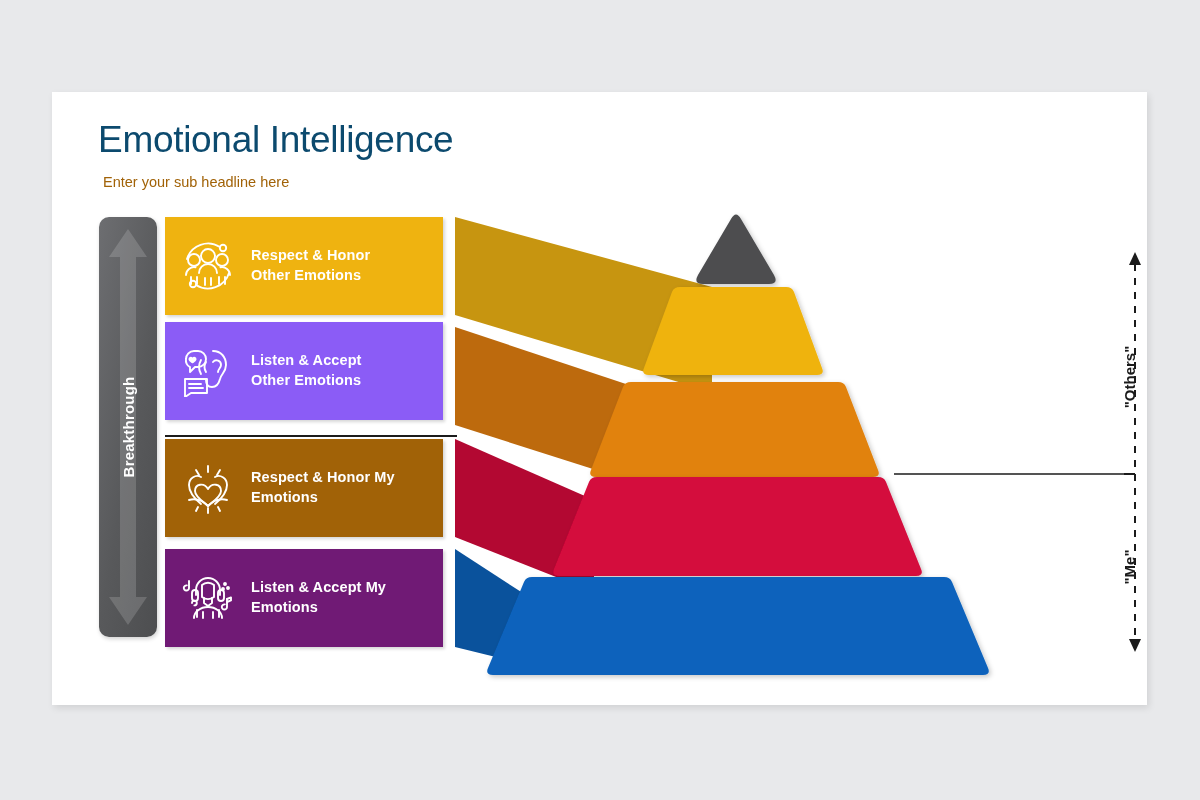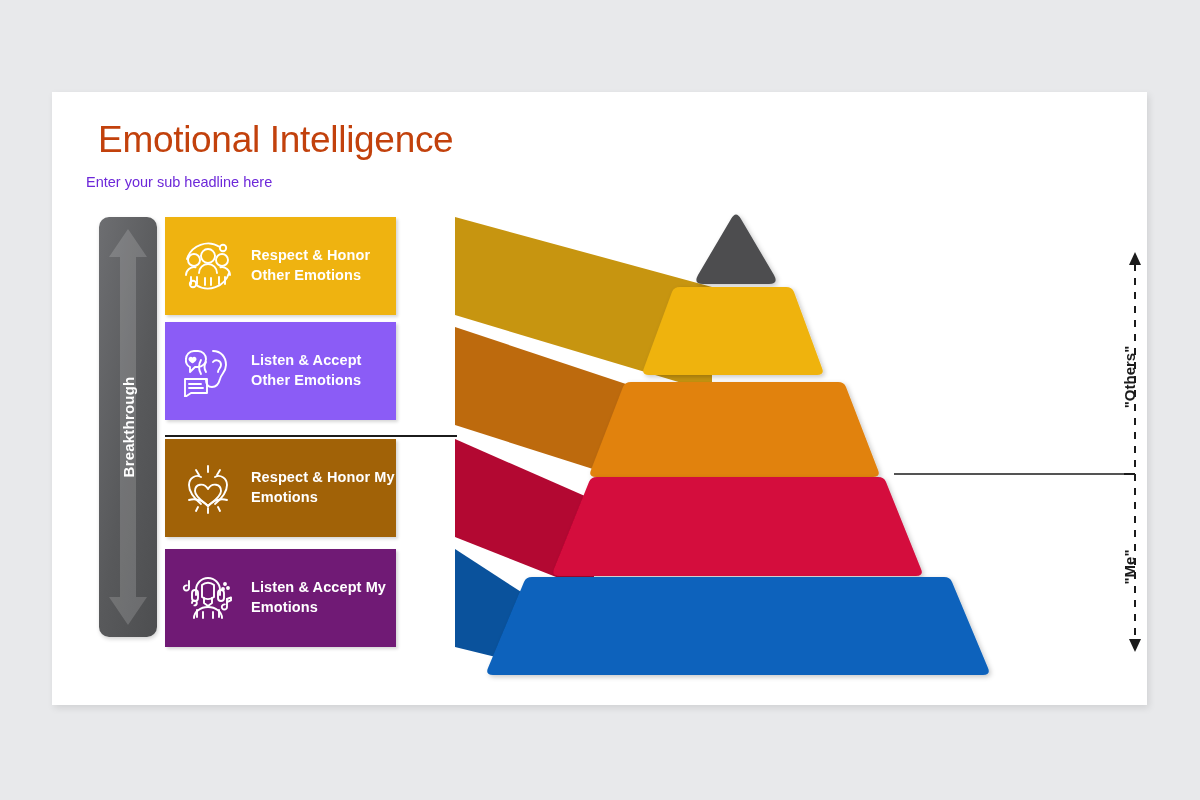--- a/index.html
+++ b/index.html
@@ -12,46 +12,46 @@
   #slide {
     position: absolute;
     left: 52px; top: 92px;
     width: 1095px; height: 613px;
     background: #ffffff;
     box-shadow: 2px 3px 7px rgba(0,0,0,0.10);
   }
   
   #page-title {
     position: absolute; left: 46px; top: 27px;
-    font-size: 37px; font-weight: 400; color: #c2410c;
+    font-size: 37px; font-weight: 400; color: #0c4a6e;
     letter-spacing: -0.3px; white-space: nowrap;
   }
   #page-subtitle {
-    position: absolute; left: 34px; top: 82px;
-    font-size: 14.5px; font-weight: 400; color: #6d28d9;
+    position: absolute; left: 51px; top: 82px;
+    font-size: 14.5px; font-weight: 400; color: #a16207;
     white-space: nowrap;
   }
   
   #breakthrough {
     position: absolute; left: 47px; top: 125px;
     width: 58px; height: 420px;
     background: linear-gradient(100deg,#6d6e71 0%,#58595b 55%,#4d4e50 100%);
     border-radius: 10px;
     box-shadow: 1px 2px 4px rgba(0,0,0,0.18);
   }
   #breakthrough .bt-arrow { position: absolute; left: 0; width: 58px; }
   #breakthrough .bt-label {
     position: absolute; left: 50%; top: 50%;
     transform: translate(-50%,-50%) rotate(-90deg);
     color: #ffffff; font-size: 15px; font-weight: bold;
     white-space: nowrap; letter-spacing: .2px;
   }
   
   .label-card {
-    position: absolute; left: 113px; width: 231px;
+    position: absolute; left: 113px; width: 278px;
     display: flex; align-items: center;
     box-shadow: 2px 2px 3px rgba(0,0,0,0.16);
   }
   .label-card .ic { width: 86px; flex: 0 0 86px; display: flex;
                     align-items: center; justify-content: center; }
   .label-card .ic svg { display: block; }
   .label-card .tx {
     color: #ffffff; font-size: 14.5px; font-weight: bold;
     line-height: 1.36; letter-spacing: .1px;
   }

